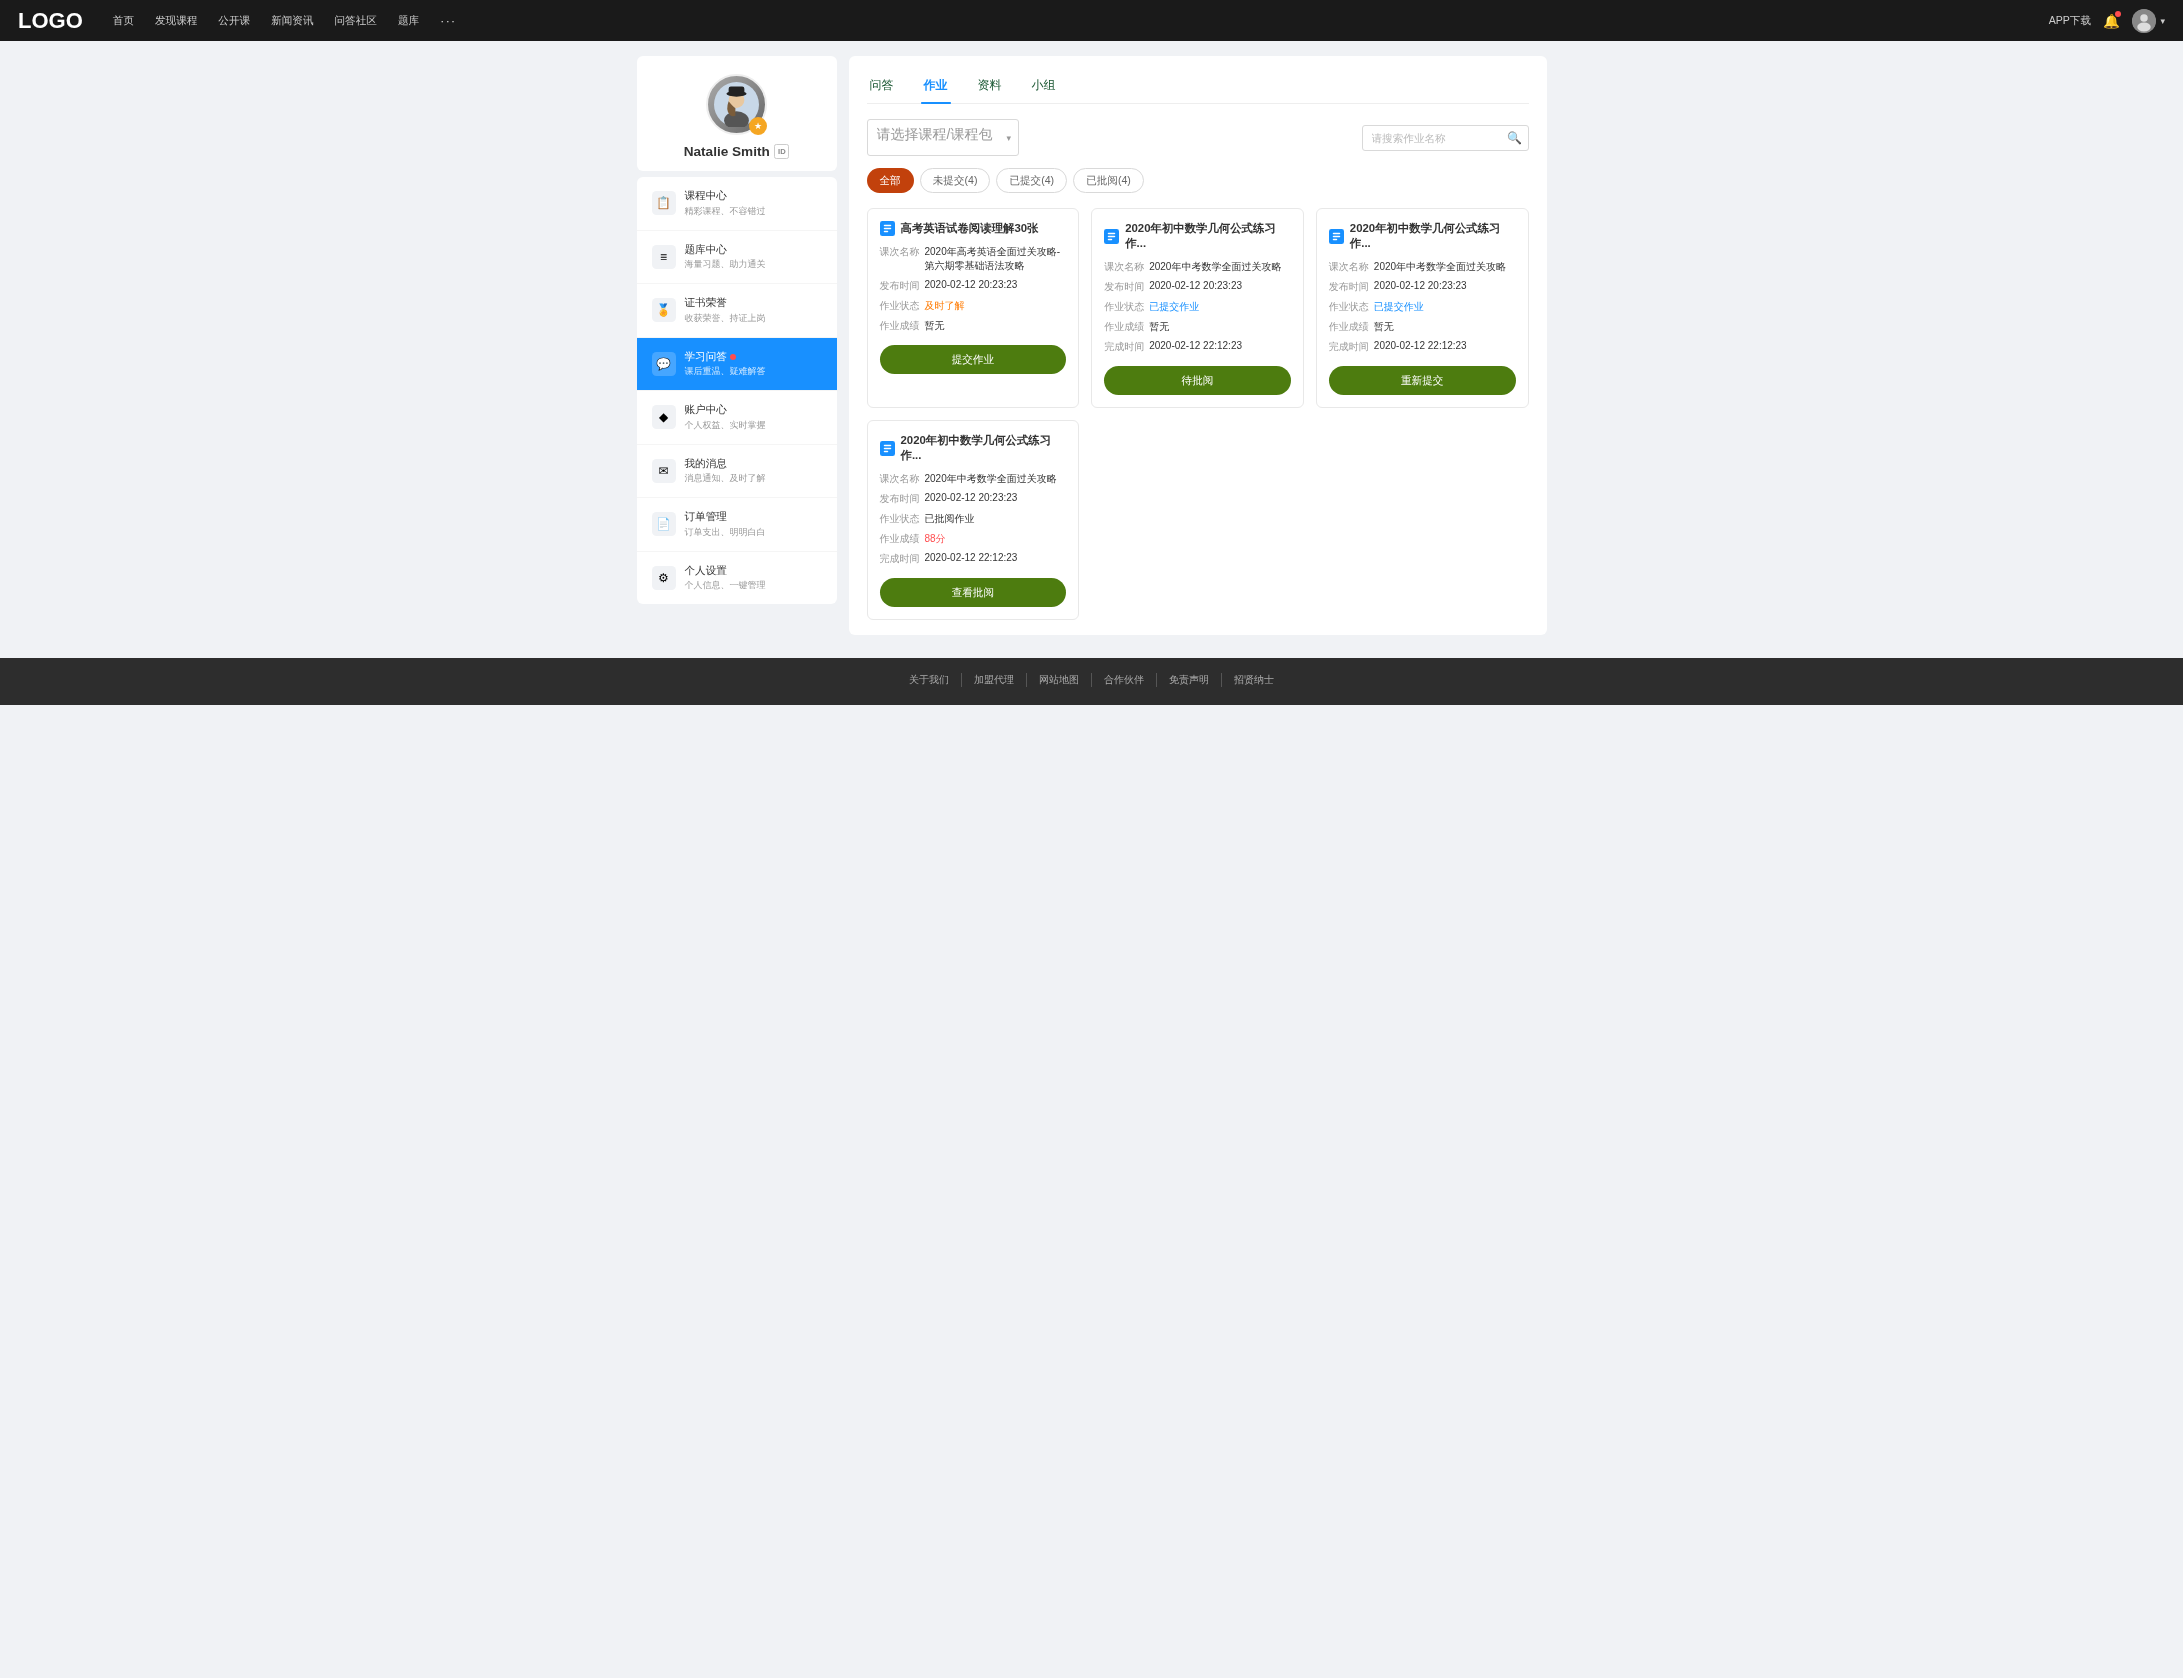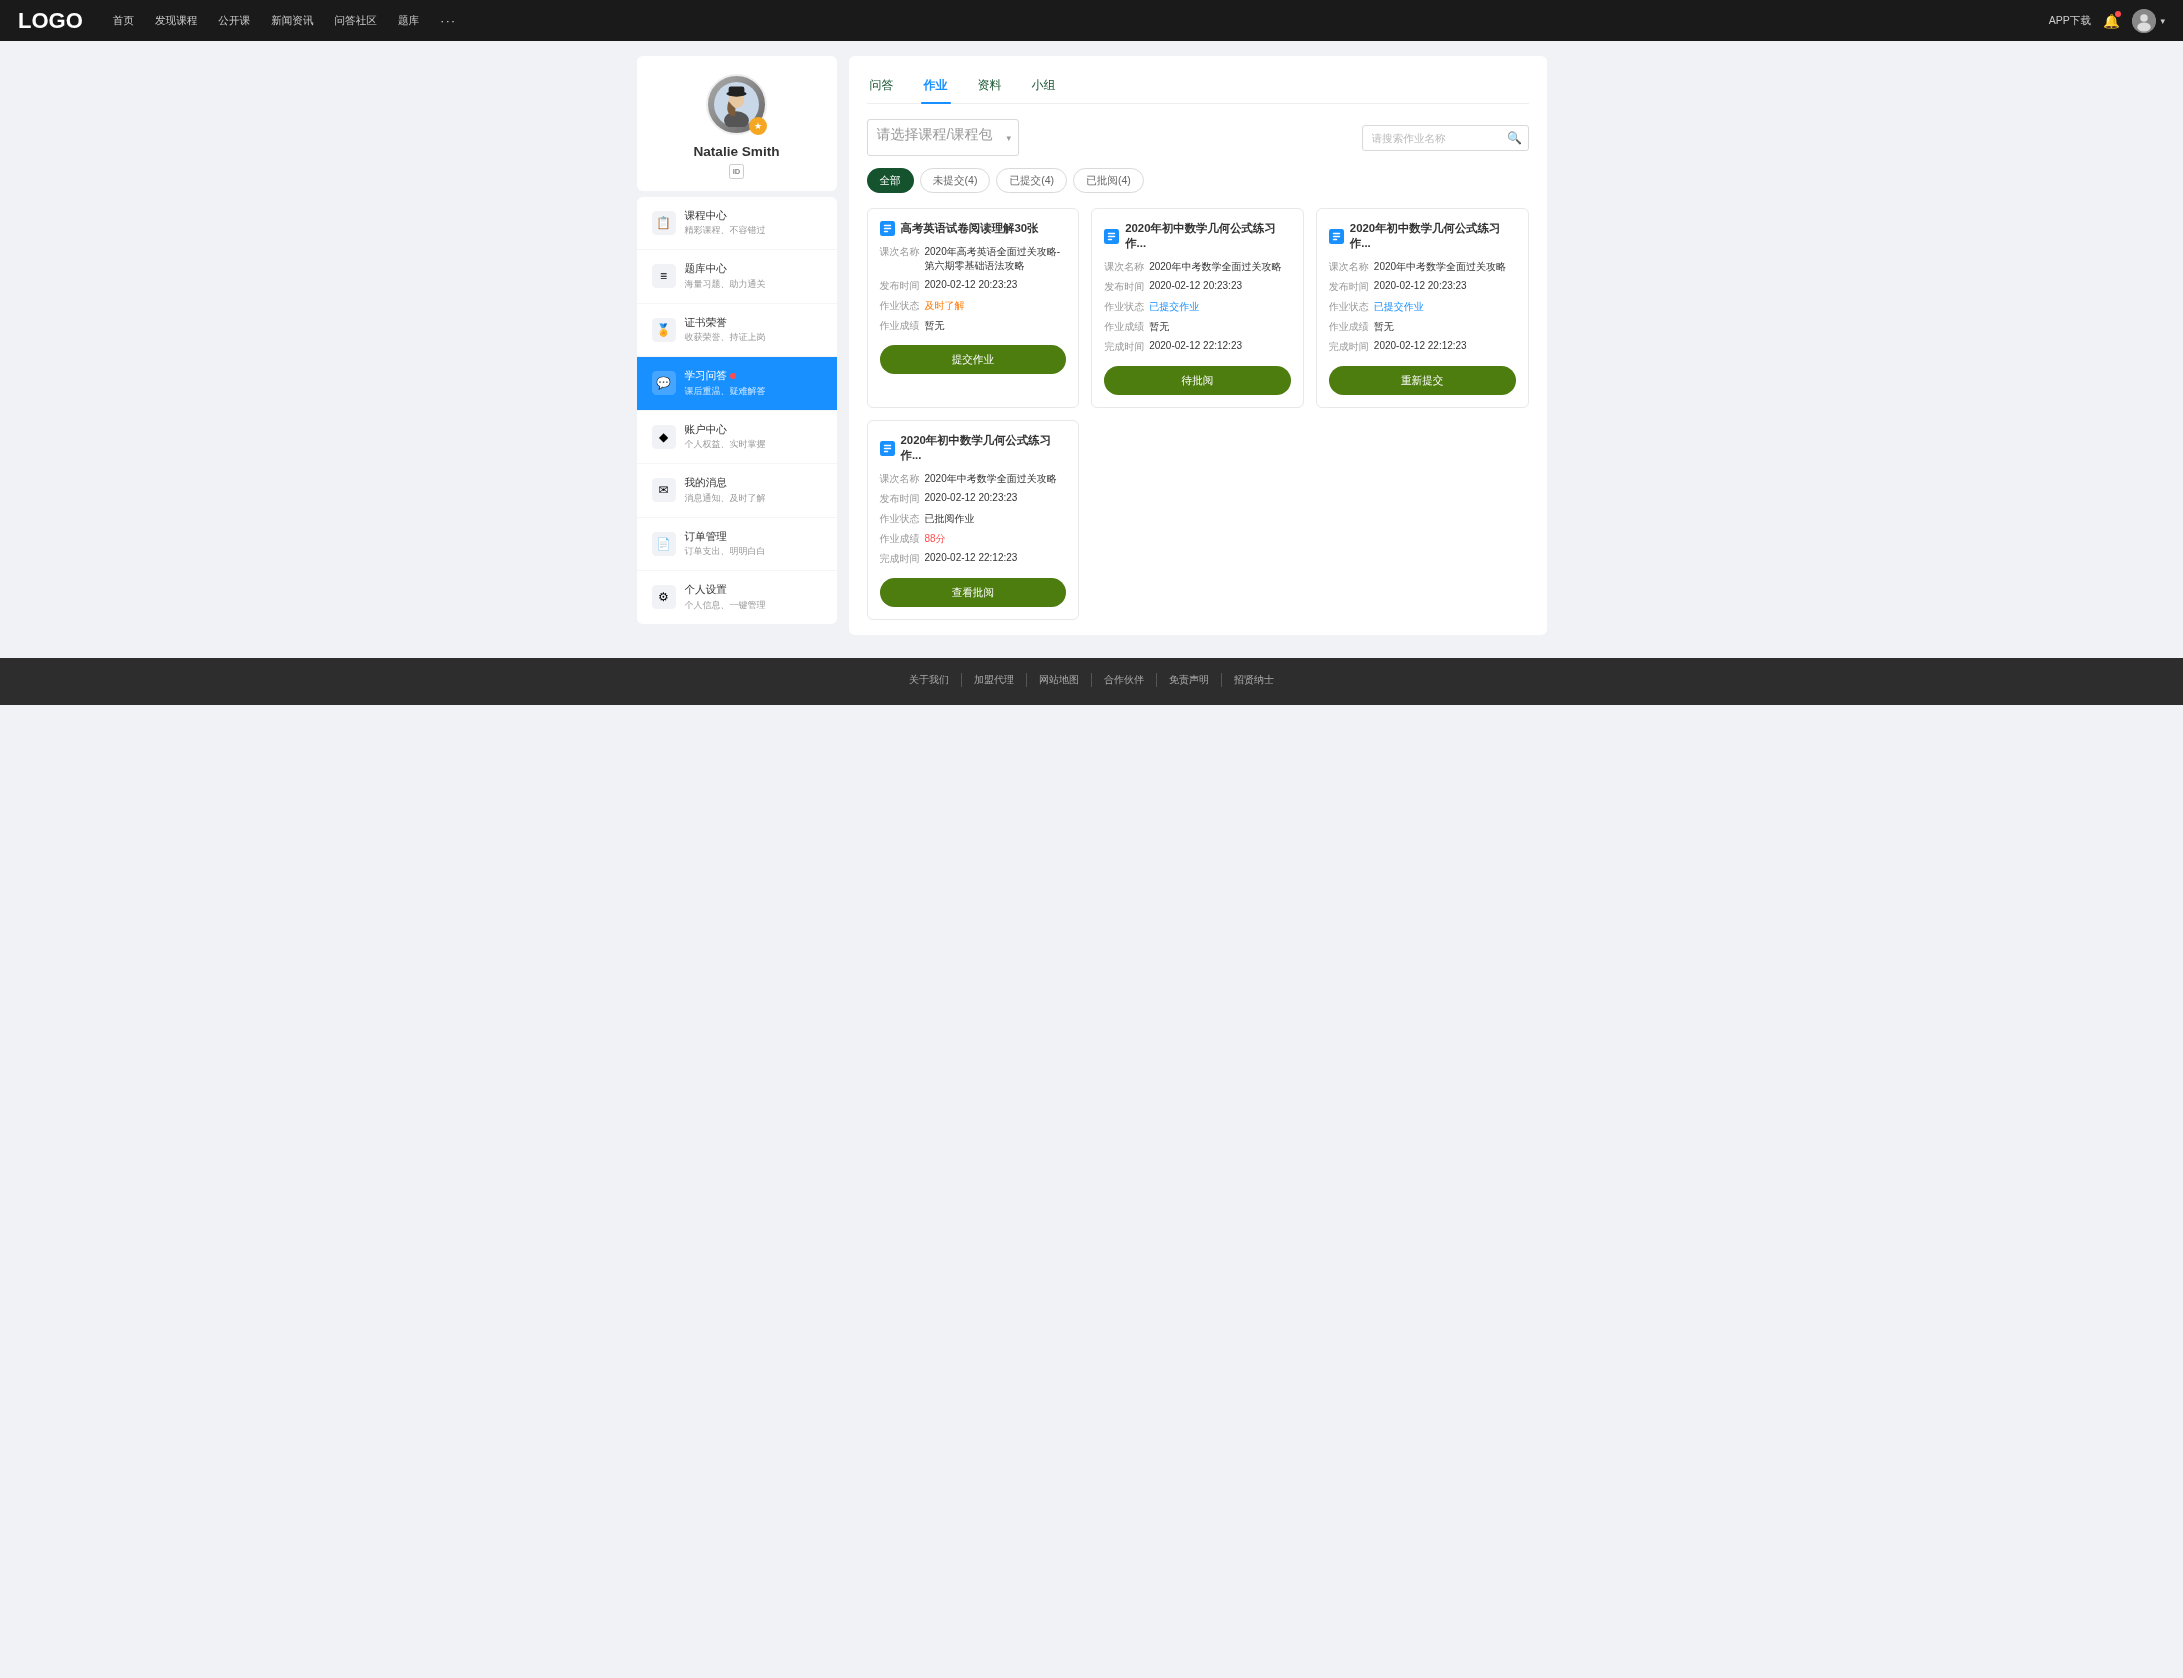--- a/index.html
+++ b/index.html
@@ -138,21 +138,20 @@
       color: #fff;
     }
     .profile-name {
       font-size: 13.6px;
       font-weight: 600;
       color: #333;
       display: flex;
       align-items: center;
       justify-content: center;
       gap: 4.5px;
-      flex-direction: column;
     }
     .profile-name-icon {
       display: inline-flex;
       align-items: center;
       justify-content: center;
       width: 15px;
       height: 15px;
       border: 0.8px solid #ccc;
       border-radius: 2.3px;
       font-size: 7.6px;
@@ -311,21 +310,21 @@
       margin-bottom: 15px;
     }
     .status-tab {
       padding: 4.5px 12px;
       border-radius: 15px;
       font-size: 10.6px;
       cursor: pointer;
       border: 0.8px solid transparent;
     }
     .status-tab.active {
-      background: #14532d;
+      background: #c2410c;
       color: #fff;
     }
     .status-tab:not(.active) {
       color: #666;
       background: #fff;
       border-color: #d9d9d9;
     }
 
     
     .hw-grid {

